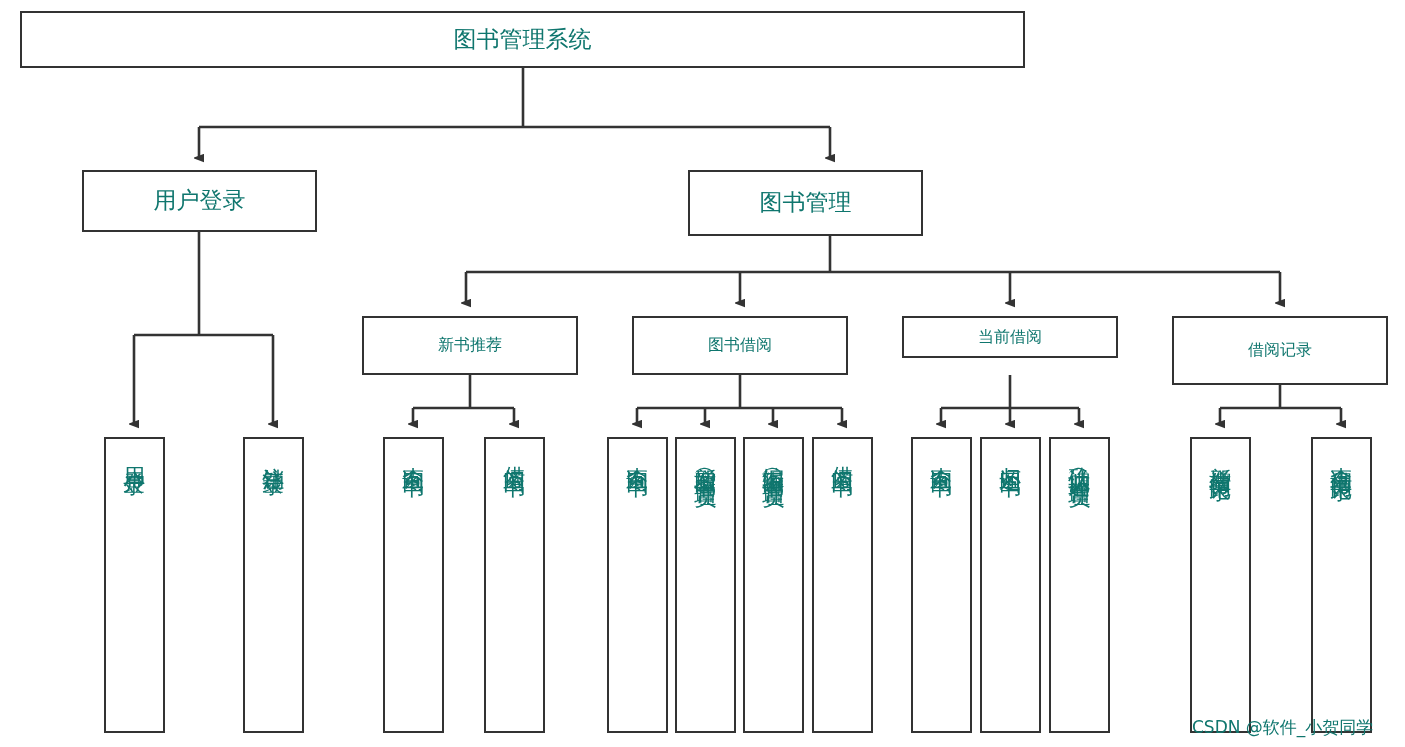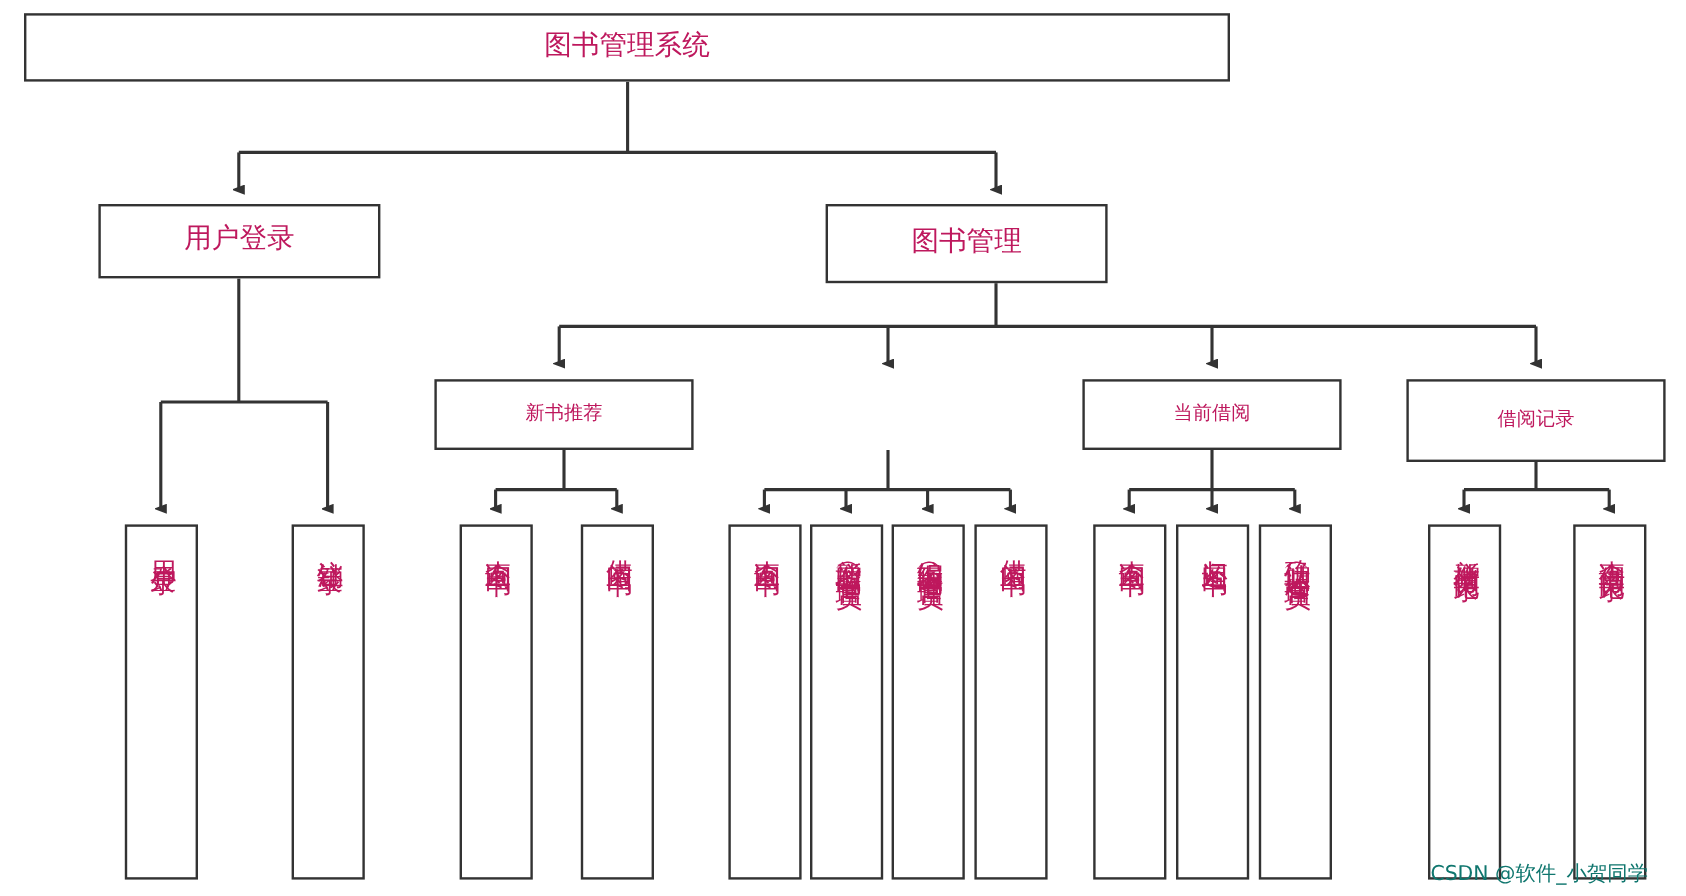--- a/index.html
+++ b/index.html
@@ -29,22 +29,22 @@
     position: absolute;
     box-sizing: border-box;
     background: #ffffff;
     border: 2px solid #333333;
     display: flex;
     align-items: center;
     justify-content: center;
     overflow: hidden;
   }
   .node-label {
-    color: #be185d;
-    font-family: Liberation Mono, monospace;
+    color: #0f766e;
+    font-family: Liberation Sans, sans-serif;
     line-height: 1.18;
     white-space: nowrap;
     text-align: center;
   }
   .node.root .node-label { font-size: 23px; }
   .node.level2 .node-label { font-size: 23px; }
   .node.level3 .node-label { font-size: 16px; }
   .node.leaf {
     align-items: flex-start;
     padding-top: 10px;
@@ -129,21 +129,24 @@
   <div class="node level2" style="left:82px; top:170px; width:235px; height:62px;">
     <span class="node-label">用户登录</span>
   </div>
   <div class="node level2" style="left:688px; top:170px; width:235px; height:66px;">
     <span class="node-label">图书管理</span>
   </div>
 
   <div class="node level3" style="left:362px; top:316px; width:216px; height:59px;">
     <span class="node-label">新书推荐</span>
   </div>
-  <div class="node level3" style="left:902px; top:316px; width:216px; height:59px;">
+  <div class="node level3" style="left:632px; top:316px; width:216px; height:59px;">
+    <span class="node-label">图书借阅</span>
+  </div>
+  <div class="node level3" style="left:902px; top:316px; width:216px; height:42px;">
     <span class="node-label">当前借阅</span>
   </div>
   <div class="node level3" style="left:1172px; top:316px; width:216px; height:69px;">
     <span class="node-label">借阅记录</span>
   </div>
 
   <div class="node leaf" style="left:104px; top:437px; width:61px; height:296px;">
     <span class="node-label">用户登录</span>
   </div>
   <div class="node leaf" style="left:243px; top:437px; width:61px; height:296px;">

